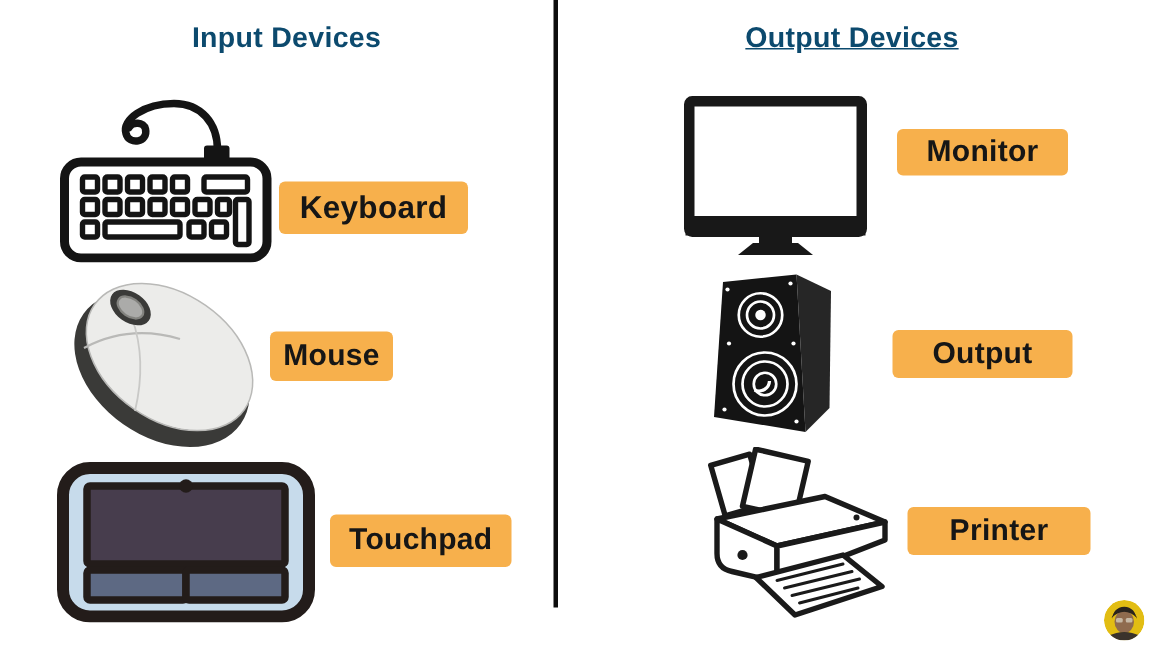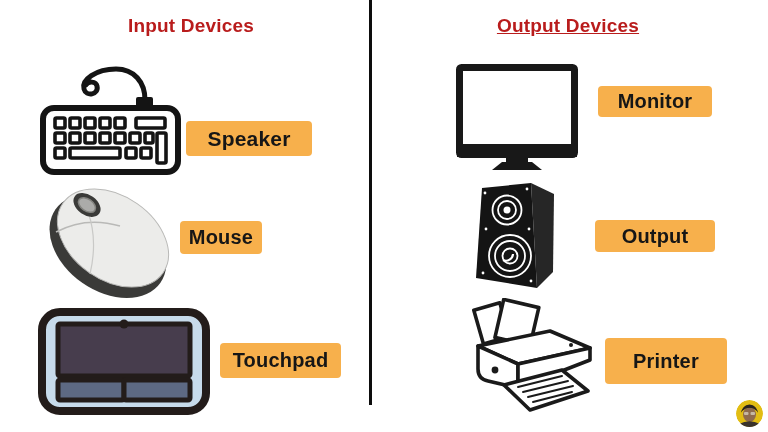--- a/index.html
+++ b/index.html
@@ -7,35 +7,35 @@
     width:768px;height:432px;position:relative;overflow:hidden;
     background:var(--page-bg,#ffffff);
     font-family:"Liberation Sans","DejaVu Sans",sans-serif;
   }
   .divider{
     position:absolute;left:369px;top:0;width:3px;height:405px;
     background:var(--divider,#0d0d0d);
   }
   .col-title{
     position:absolute;top:15px;width:220px;text-align:center;
-    font-size:19px;font-weight:800;color:#b91c1c;letter-spacing:.2px;
+    font-size:19px;font-weight:800;color:#0c4a6e;letter-spacing:.2px;
   }
   .col-title.input{left:81px;}
   .col-title.output{left:458px;text-decoration:underline;}
   .tag{
     position:absolute;display:flex;align-items:center;justify-content:center;
     background:var(--label-bg,#f7b04c);color:var(--label-fg,#161616);
     font-weight:800;border-radius:4px;font-size:20px;letter-spacing:.2px;text-align:right;
   }
   .tag.keyboard{left:186px;top:121px;width:126px;height:35px;font-size:21px;}
   .tag.mouse{left:180px;top:221px;width:82px;height:33px;}
   .tag.touchpad{left:220px;top:343px;width:121px;height:35px;}
   .tag.monitor{left:598px;top:86px;width:114px;height:31px;}
   .tag.speaker{left:595px;top:220px;width:120px;height:32px;}
-  .tag.printer{left:605px;top:338px;width:122px;height:46px;}
+  .tag.printer{left:605px;top:338px;width:122px;height:32px;}
   .icon{position:absolute;}
   .icon.keyboard{left:38px;top:60px;}
   .icon.mouse{left:40px;top:188px;}
   .icon.touchpad{left:38px;top:308px;}
   .icon.monitor{left:456px;top:64px;}
   .icon.speaker{left:476px;top:180px;}
   .icon.printer{left:468px;top:298px;}
   .avatar{
     position:absolute;left:736px;top:400px;width:27px;height:27px;
     border-radius:50%;overflow:hidden;
@@ -133,21 +133,21 @@
   <circle cx="27" cy="72" r="3.4" fill="#1a1a1a"></circle>
   <circle cx="103" cy="47" r="2" fill="#1a1a1a"></circle>
   <g stroke="#1a1a1a" stroke-width="2" stroke-linecap="round">
     <line x1="50" y1="89" x2="94" y2="78"></line>
     <line x1="55" y1="94" x2="100" y2="83"></line>
     <line x1="60" y1="99" x2="105" y2="88"></line>
     <line x1="65" y1="104" x2="104" y2="94"></line>
   </g>
 </svg>
 
-<div class="tag keyboard">Speaker</div>
+<div class="tag keyboard">Keyboard</div>
 <div class="tag mouse">Mouse</div>
 <div class="tag touchpad">Touchpad</div>
 <div class="tag monitor">Monitor</div>
 <div class="tag speaker">Output</div>
 <div class="tag printer">Printer</div>
 
 <div class="avatar">
   <svg width="27" height="27" viewBox="0 0 27 27">
     <circle cx="13.5" cy="13.5" r="13.5" fill="#e2bd13"></circle>
     <ellipse cx="13.5" cy="14.5" rx="6.5" ry="7.5" fill="#8f6b4e"></ellipse>

